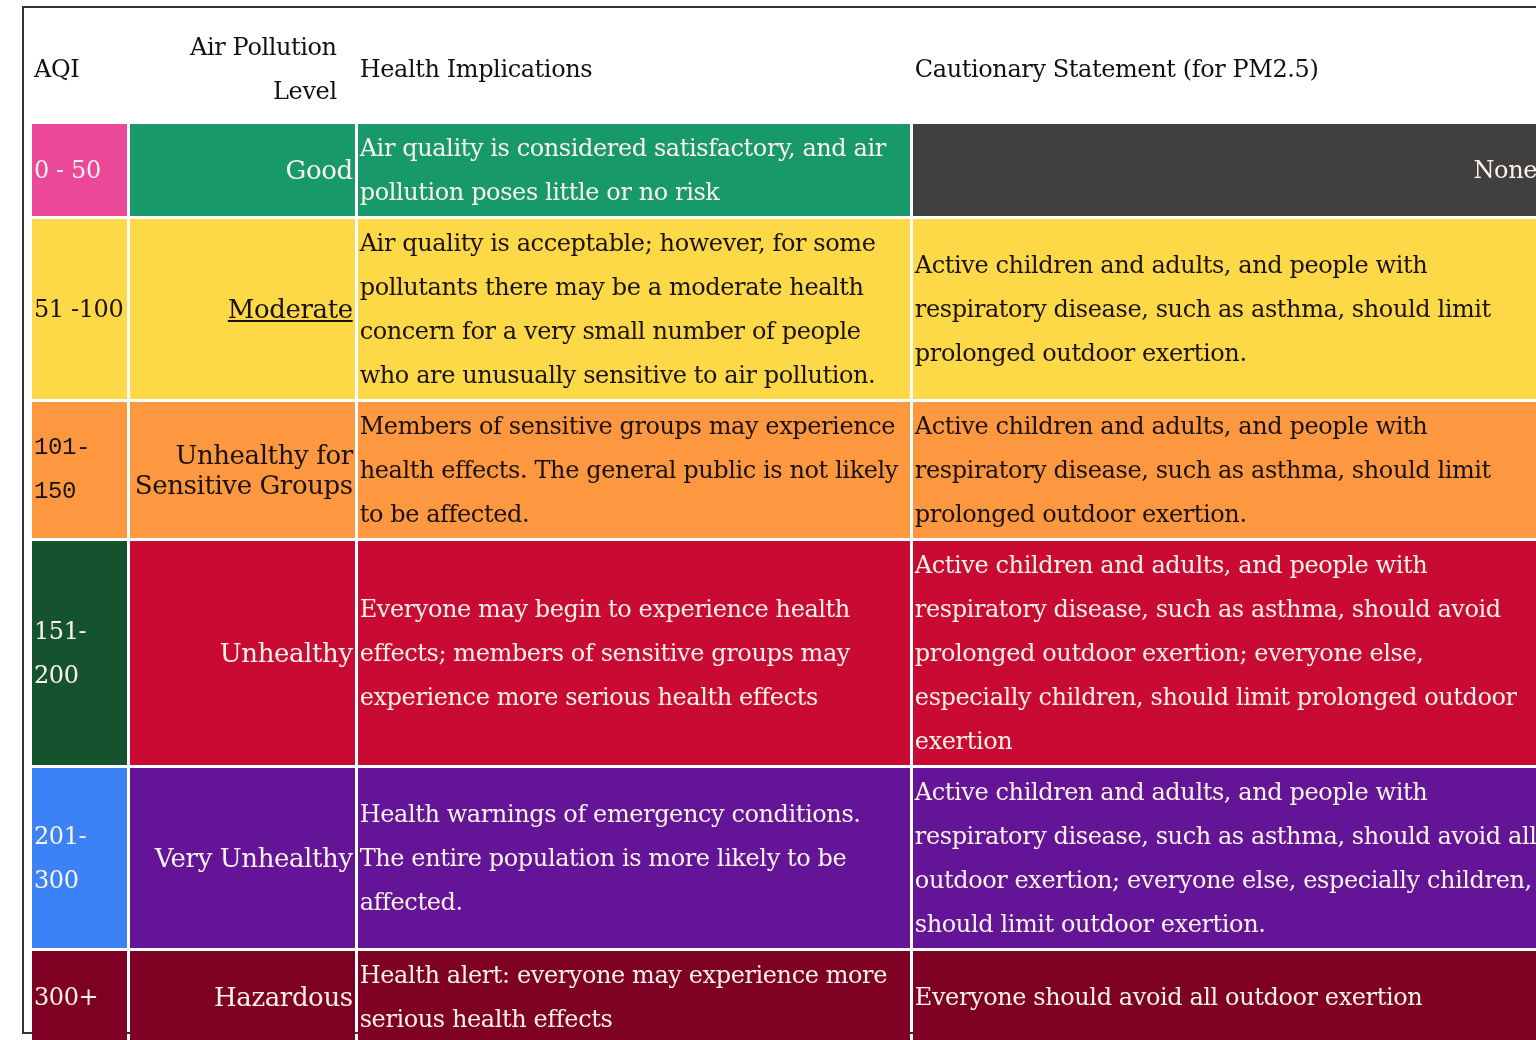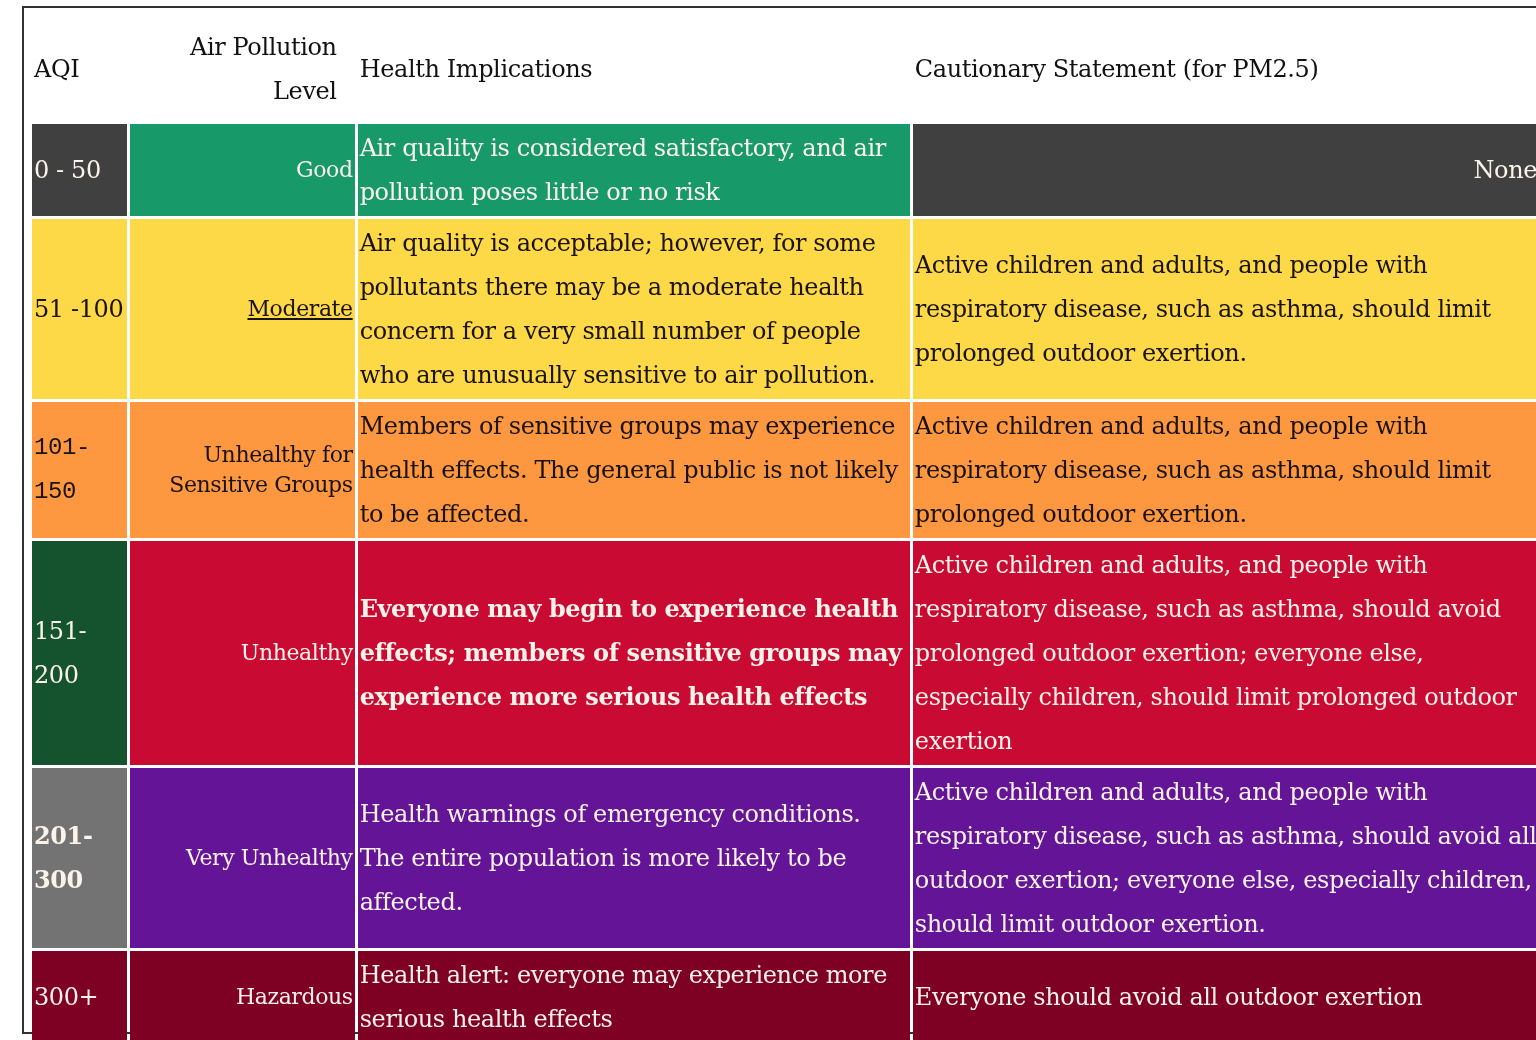--- a/index.html
+++ b/index.html
@@ -21,37 +21,37 @@
     }
     th { color: #111; text-align: left; background: #fff; }
     th.center, td.center { text-align: right; }
     .c1 { width: 95px; }
     .c2 { width: 226px; }
     .c3 { width: 557px; }
     .c4 { width: 632px; }
     tr.head { height: 105px; }
     .light { color: #fbf3ea; }
     .dark { color: #1a120c; }
-    .lvl { font-size: 22px; }
+    .lvl { font-size: 26px; }
   </style>
 </head>
 <body>
 
 <div class="frame">
   <table>
     <tbody>
         <tr class="head">
       <th class="c1">AQI</th>
       <th class="c2 center" style="padding:0 18px;">Air Pollution Level</th>
       <th class="c3">Health Implications</th>
       <th class="c4">Cautionary Statement (for PM2.5)</th>
     </tr>
 
     <tr style="height:92px;">
-      <td class="c1 light" style="background: #404040; margin-left: 31px;">0 - 50</td>
+      <td class="c1 light" style="background: #ec4899; margin-left: 31px;">0 - 50</td>
       <td class="c2 center lvl light" style="background: rgb(23, 153, 106);">Good</td>
       <td class="c3 light" style="background: rgb(23, 153, 106);">Air quality is considered satisfactory, and air pollution poses little or no risk</td>
       <td class="c4 light" style="background: #404040; text-align: right;">None</td>
     </tr>
 
     <tr style="height:180px;">
       <td class="c1 dark" style="background: rgb(253, 217, 72); margin-top: 27px;">51 -100</td>
       <td class="c2 center lvl dark" style="background: rgb(253, 217, 72); text-decoration: underline;">Moderate</td>
       <td class="c3 dark" style="background: rgb(253, 217, 72); margin-left: 46px;">Air quality is acceptable; however, for some pollutants there may be a moderate health concern for a very small number of people who are unusually sensitive to air pollution.</td>
       <td class="c4 dark" style="background: rgb(253, 217, 72);">Active children and adults, and people with respiratory disease, such as asthma, should limit prolonged outdoor exertion.</td>
@@ -60,26 +60,26 @@
     <tr style="height:136px;">
       <td class="c1 dark" style="background: rgb(253, 152, 65); font-family: Liberation Mono, monospace;">101-150</td>
       <td class="c2 center lvl dark" style="line-height: 30px; background: rgb(253, 152, 65);">Unhealthy for Sensitive Groups</td>
       <td class="c3 dark" style="background: rgb(253, 152, 65);">Members of sensitive groups may experience health effects. The general public is not likely to be affected.</td>
       <td class="c4 dark" style="background: rgb(253, 152, 65);">Active children and adults, and people with respiratory disease, such as asthma, should limit prolonged outdoor exertion.</td>
     </tr>
 
     <tr style="height:224px;">
       <td class="c1 light" style="background: #14532d;">151-200</td>
       <td class="c2 center lvl light" style="background: rgb(201, 10, 50);">Unhealthy</td>
-      <td class="c3 light" style="background: rgb(201, 10, 50); font-weight: bold;">Everyone may begin to experience health effects; members of sensitive groups may experience more serious health effects</td>
+      <td class="c3 light" style="background: rgb(201, 10, 50);">Everyone may begin to experience health effects; members of sensitive groups may experience more serious health effects</td>
       <td class="c4 light" style="background: rgb(201, 10, 50);">Active children and adults, and people with respiratory disease, such as asthma, should avoid prolonged outdoor exertion; everyone else, especially children, should limit prolonged outdoor exertion</td>
     </tr>
 
     <tr style="height:180px;">
-      <td class="c1 light" style="background: #737373; font-weight: bold;">201-300</td>
+      <td class="c1 light" style="background: #3b82f6;">201-300</td>
       <td class="c2 center lvl light" style="background: rgb(99, 20, 151);">Very Unhealthy</td>
       <td class="c3 light" style="background: rgb(99, 20, 151);">Health warnings of emergency conditions. The entire population is more likely to be affected.</td>
       <td class="c4 light" style="background: rgb(99, 20, 151);">Active children and adults, and people with respiratory disease, such as asthma, should avoid all outdoor exertion; everyone else, especially children, should limit outdoor exertion.</td>
     </tr>
 
     <tr style="height:92px;">
       <td class="c1 light" style="background: rgb(126, 0, 35);">300+</td>
       <td class="c2 center lvl light" style="background: rgb(126, 0, 35);">Hazardous</td>
       <td class="c3 light" style="background: rgb(126, 0, 35);">Health alert: everyone may experience more serious health effects</td>
       <td class="c4 light" style="background: rgb(126, 0, 35);">Everyone should avoid all outdoor exertion</td>

